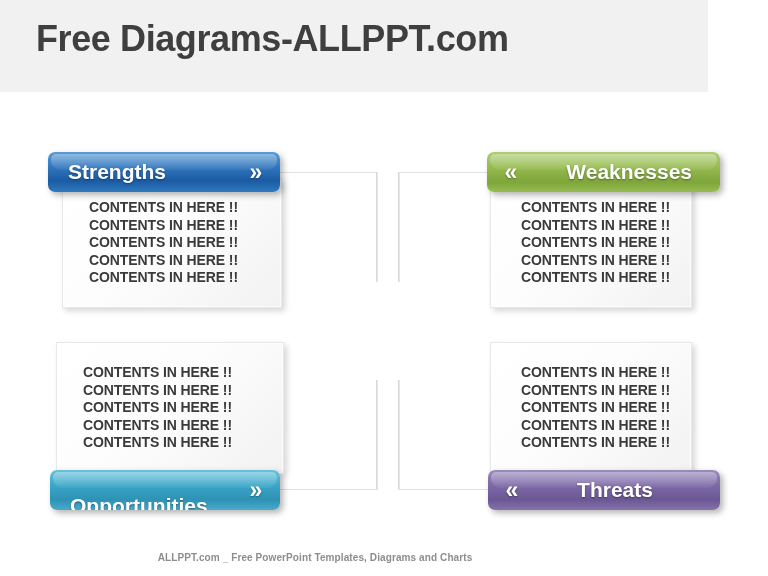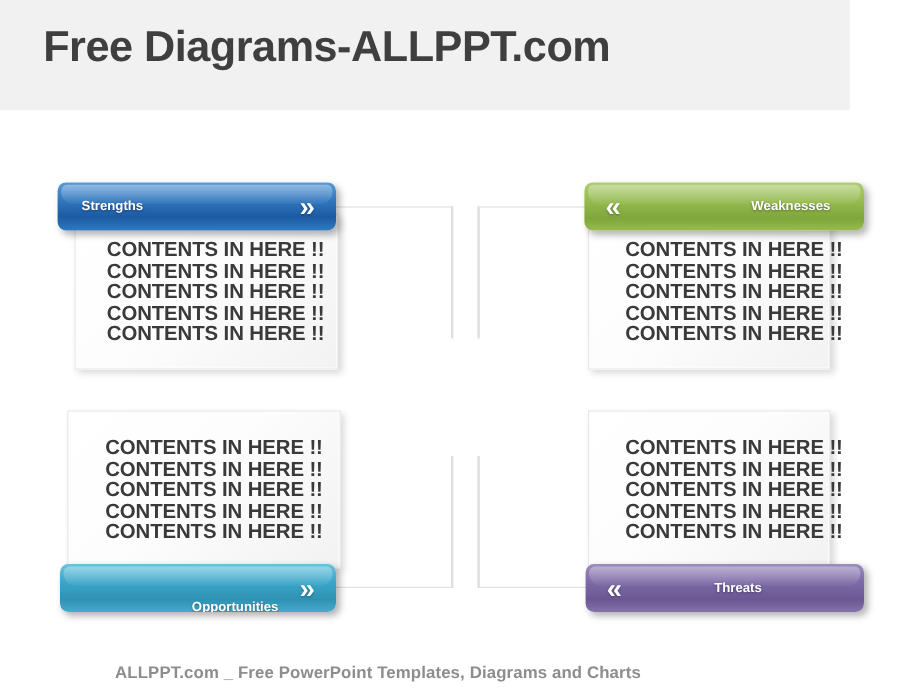--- a/index.html
+++ b/index.html
@@ -69,27 +69,26 @@
     top: 50%;
     transform: translateY(-50%);
     padding: 0 14px;
   }
   .panel.tl .panel-lines,
   .panel.bl .panel-lines { text-align: left; padding-left: 26px; }
   .panel.tr .panel-lines,
   .panel.br .panel-lines { text-align: left; padding-left: 30px; }
 
   .content-line {
-    font-size: 17px;
+    font-size: 14px;
     font-weight: bold;
     color: #3a3a3a;
     line-height: 17.5px;
     white-space: nowrap;
     letter-spacing: -0.1px;
-    text-align: right;
   }
 
   
   .banner {
     position: absolute;
     height: 40px;
     border-radius: 7px;
     display: flex;
     align-items: center;
     box-shadow: 3px 3px 6px rgba(0,0,0,0.30);
@@ -99,21 +98,21 @@
     content: "";
     position: absolute;
     left: 3px; right: 3px; top: 2px;
     height: 16px;
     border-radius: 5px 5px 10px 10px;
     background: linear-gradient(180deg, rgba(255,255,255,0.34), rgba(255,255,255,0.04));
     pointer-events: none;
   }
   .banner-label {
     flex: 1;
-    font-size: 11px;
+    font-size: 21px;
     font-weight: bold;
     color: #ffffff;
     text-shadow: 0 1px 2px rgba(0,0,0,0.40);
     white-space: nowrap;
     z-index: 2;
   }
   .chev {
     width: 48px;
     text-align: center;
     font-size: 23px;
@@ -133,21 +132,21 @@
   .banner.weaknesses {
     left: 487px; top: 60px; width: 233px;
     background: linear-gradient(180deg,#aecd74 0%,#95ba4f 40%,#7ea63a 75%,#96bb52 100%);
   }
   .banner.weaknesses .banner-label { text-align: right; padding-right: 28px; }
 
   .banner.opportunities {
     left: 50px; top: 378px; width: 230px;
     background: linear-gradient(180deg,#69c2dc 0%,#3ba6c8 38%,#2e92b4 74%,#49aacb 100%);
   }
-  .banner.opportunities .banner-label { text-align: right; padding-left: 20px; margin-top: 31px; }
+  .banner.opportunities .banner-label { text-align: left; padding-left: 20px; margin-top: 31px; }
 
   .banner.threats {
     left: 488px; top: 378px; width: 232px;
     background: linear-gradient(180deg,#9b8cbe 0%,#7c69a6 38%,#6b5794 74%,#8573ab 100%);
   }
   .banner.threats .banner-label { text-align: center; padding-right: 26px; }
 
   
   .hub-outer {
     position: absolute;
@@ -184,21 +183,21 @@
     text-shadow: 0 1px 3px rgba(160,70,0,0.45);
   }
 
   
   .footer {
     position: absolute;
     left: 0;
     top: 552px;
     width: 630px;
     text-align: center;
-    font-size: 14px;
+    font-size: 10px;
     color: #8d8d8d;
     font-weight: bold;
     letter-spacing: 0.1px;
   }
 </style>
 </head>
 <body>
 
 <div class="header-band">
   <div class="header-title">Free Diagrams-ALLPPT.com</div>

